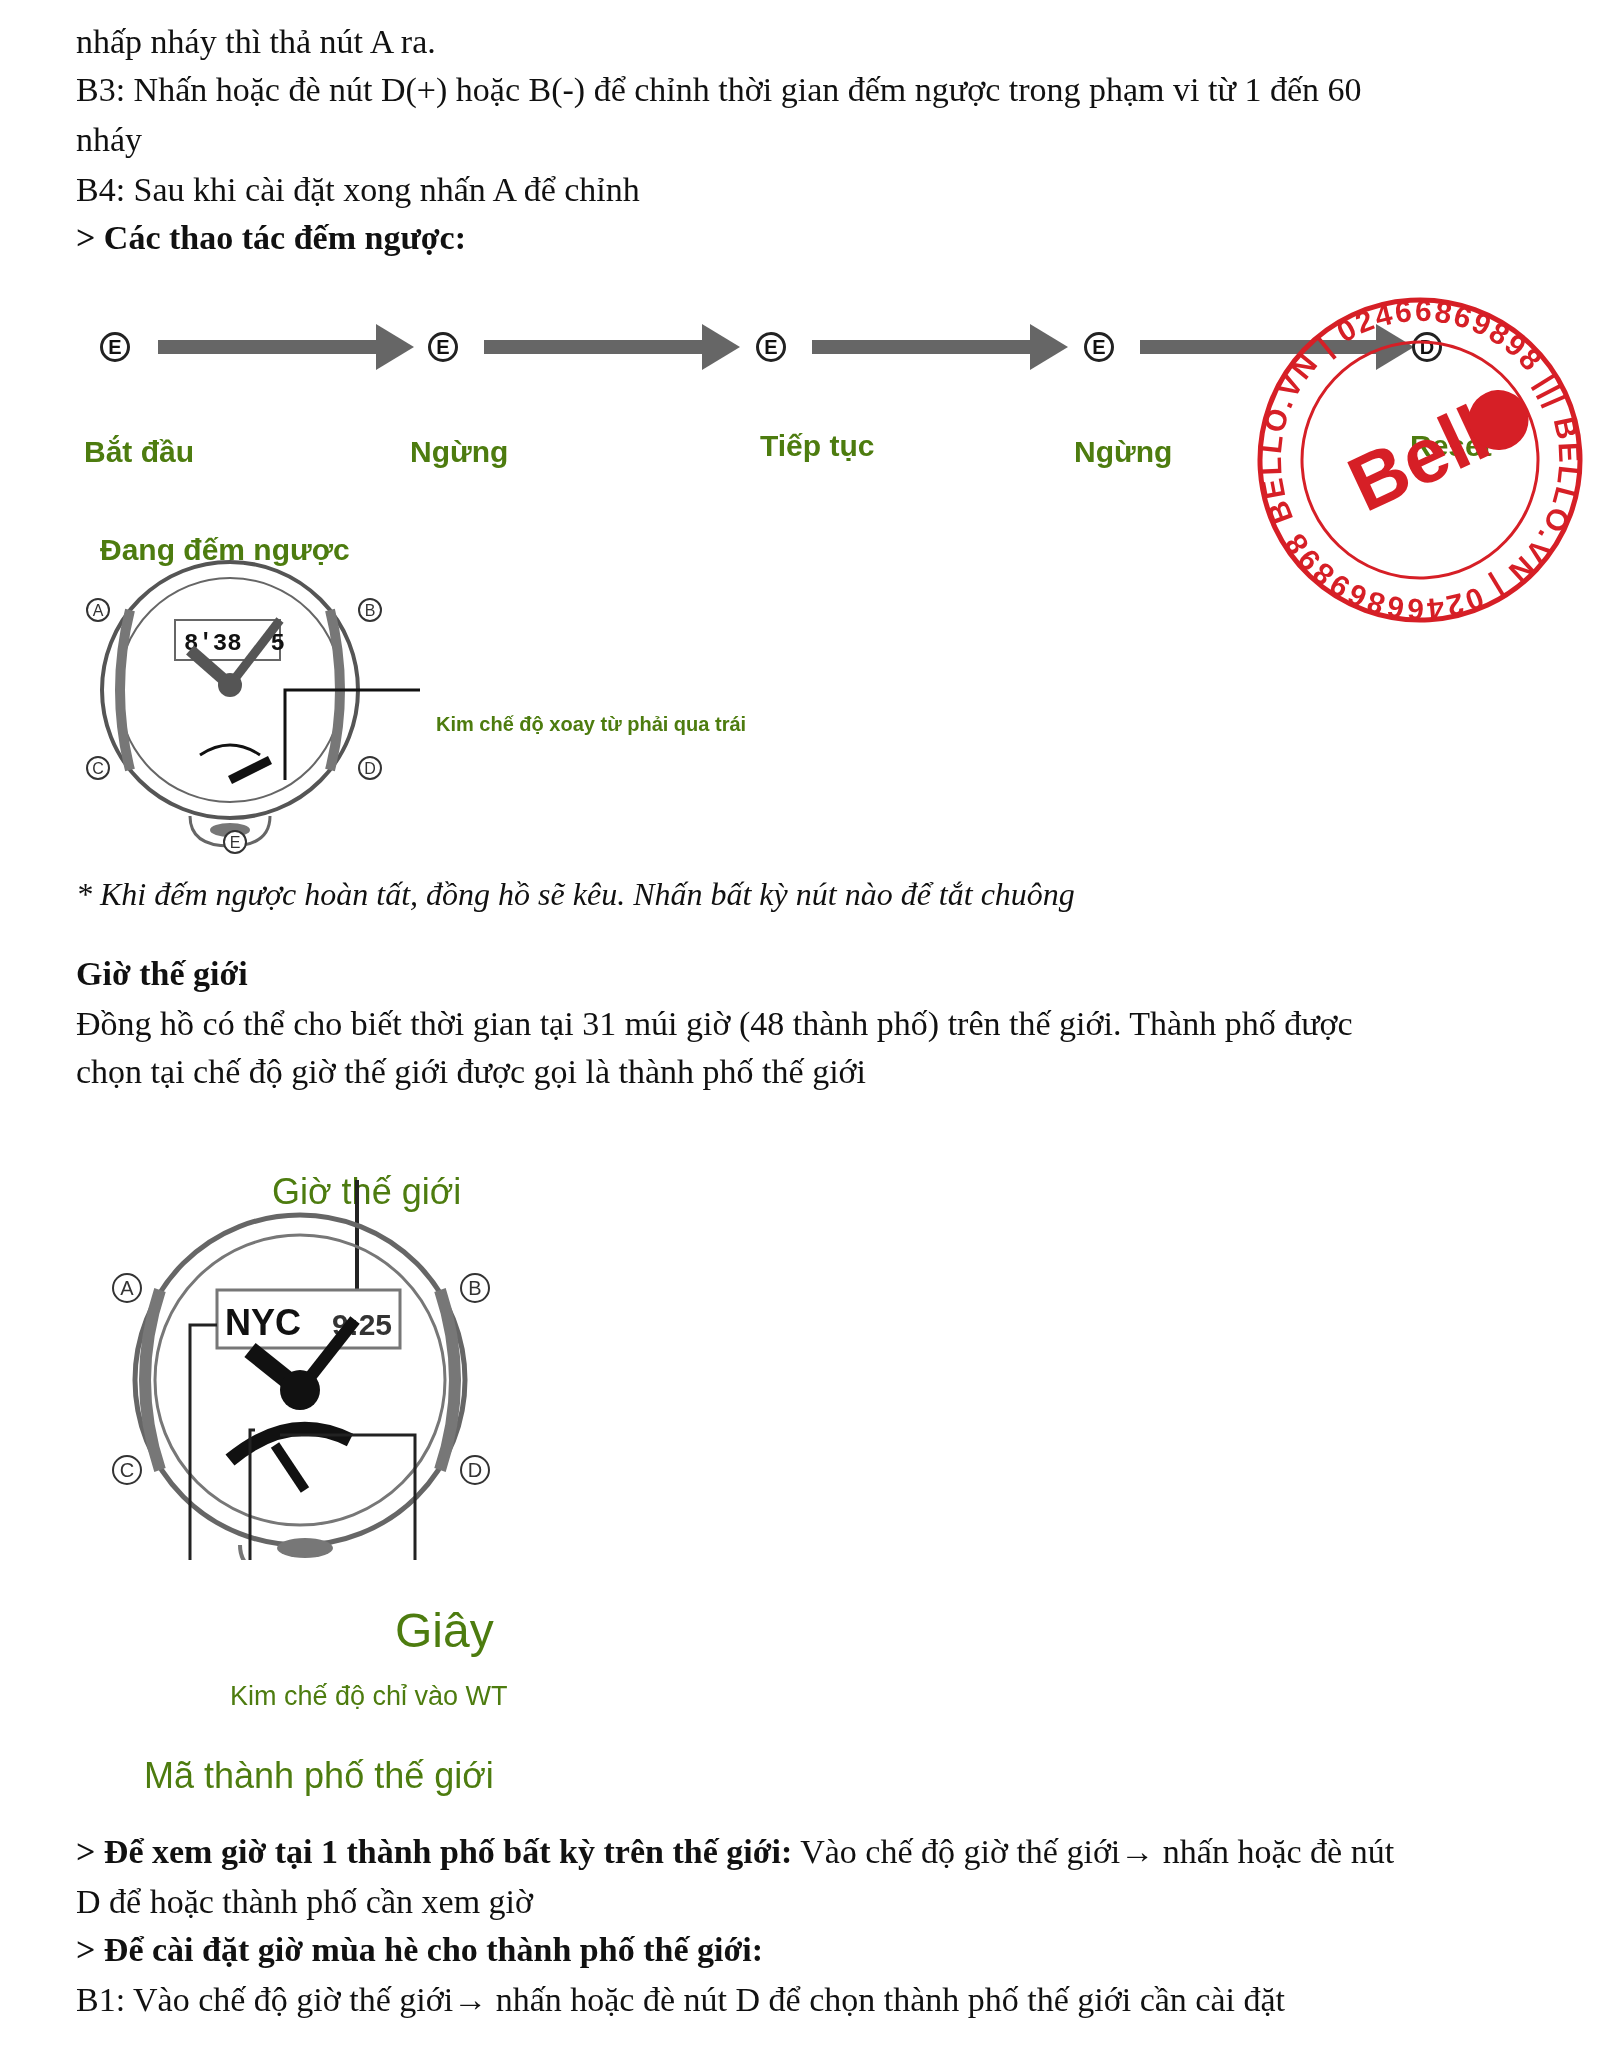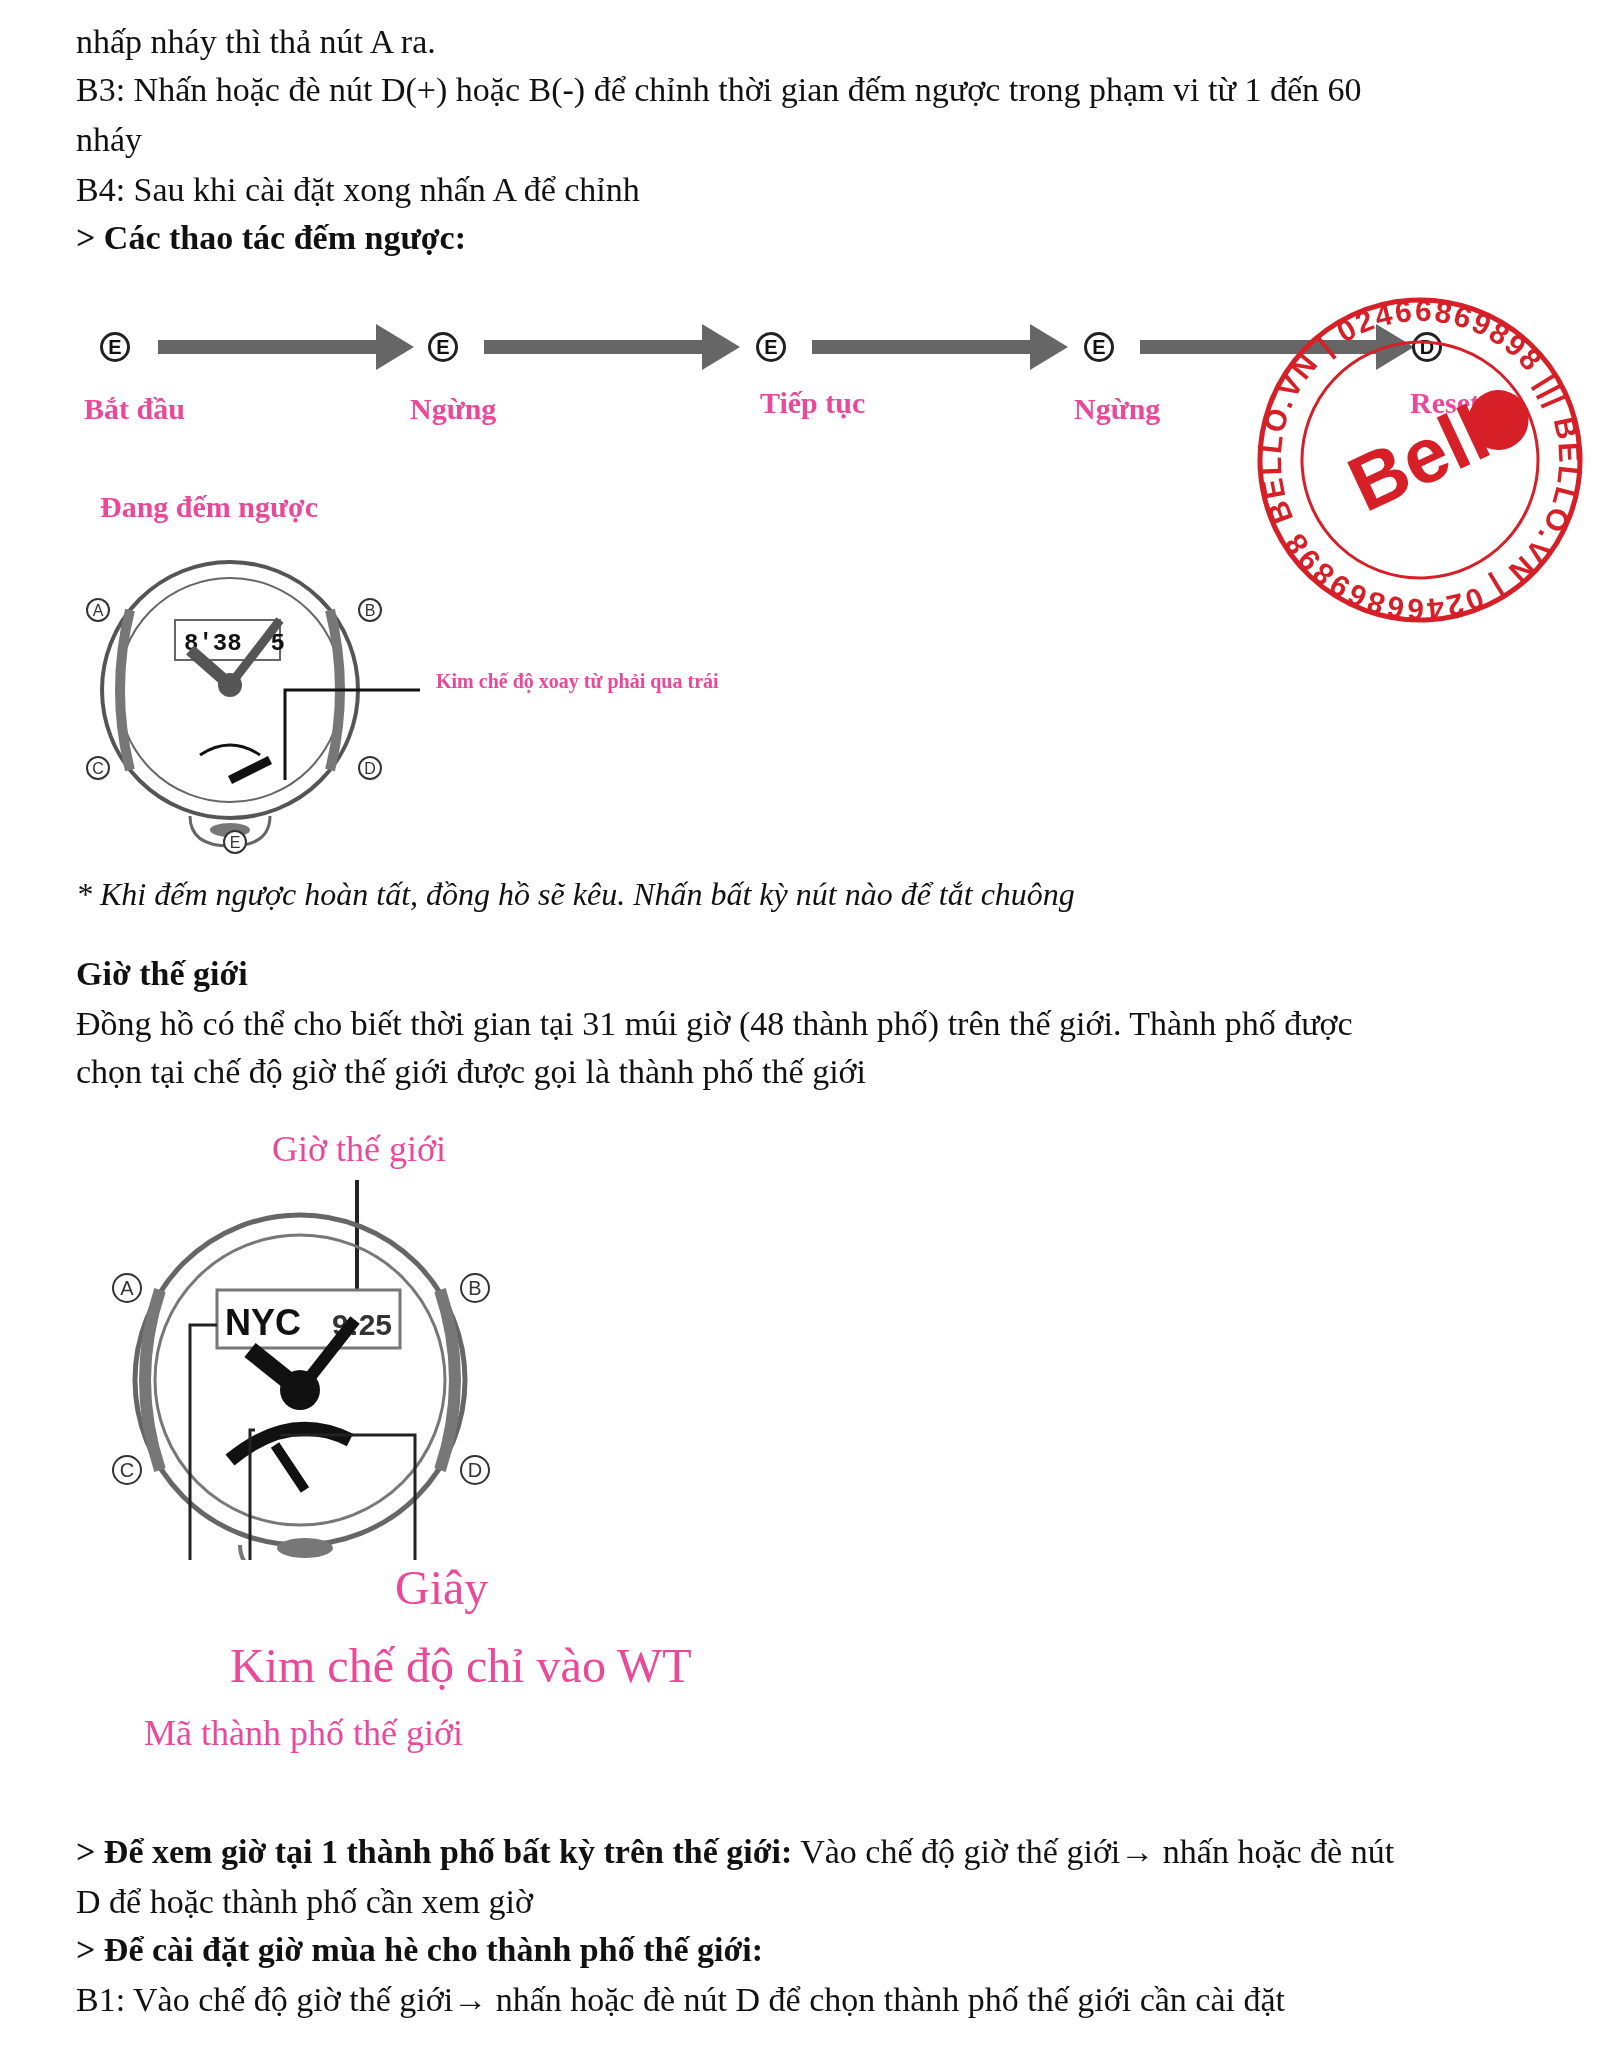--- a/index.html
+++ b/index.html
@@ -1,20 +1,20 @@
 <!DOCTYPE html>
 <html><head>
 <meta charset="utf-8">
 <style>
   html,body{margin:0;padding:0;background:#fff;}
   body{width:1611px;height:2048px;position:relative;overflow:hidden;font-family:"Liberation Serif","DejaVu Serif",serif;color:#111;}
   .line{position:absolute;left:76px;font-size:34px;line-height:40px;white-space:nowrap;}
   .b{font-weight:bold;}
   .it{font-style:italic;}
-  .fig-label{position:absolute;font-family:Liberation Serif, serif;font-weight:bold;font-size:30px;white-space:nowrap;color:#ec4899;}
+  .fig-label{position:absolute;font-family:Liberation Sans, sans-serif;font-weight:bold;font-size:30px;white-space:nowrap;color:#4d7c0f;margin-top:43px;}
   .fig-label.n{font-weight:normal;}
   .circ{position:absolute;width:30px;height:30px;border:3px solid #222;border-radius:50%;box-sizing:border-box;font-family:"Liberation Sans",sans-serif;font-weight:bold;font-size:20px;text-align:center;line-height:24px;background:#fff;}
   .arrow{position:absolute;height:14px;background:#666;}
   .arrow::after{content:"";position:absolute;right:-34px;top:-16px;border-left:38px solid #666;border-top:23px solid transparent;border-bottom:23px solid transparent;}
   svg{position:absolute;}
 </style>
 </head>
 <body>
 
 <div class="line" style="top:22px">nhấp nháy thì thả nút A ra.</div>
@@ -123,19 +123,19 @@
     <circle cx="385" cy="290" r="14" fill="#fff" stroke="#333" stroke-width="2"></circle>
       <text x="385" y="297">D</text>
     <circle cx="215" cy="395" r="14" fill="#fff" stroke="#333" stroke-width="2"></circle>
       <text x="215" y="402">E</text>
   </g>
   <polyline points="127,145 100,145 100,380" fill="none" stroke="#222" stroke-width="3"></polyline>
   <polyline points="165,250 160,250 160,380" fill="none" stroke="#222" stroke-width="3"></polyline>
   <polyline points="190,255 325,255 325,380" fill="none" stroke="#222" stroke-width="3"></polyline>
 </svg>
 <div class="fig-label n" style="left:395px;top:1560px;font-size:48px">Giây</div>
-<div class="fig-label n" style="left:230px;top:1638px;font-size:48px">Kim chế độ chỉ vào WT</div>
+<div class="fig-label n" style="left:230px;top:1638px;font-size:27px">Kim chế độ chỉ vào WT</div>
 <div class="fig-label n" style="left:144px;top:1712px;font-size:36px">Mã thành phố thế giới</div>
 
 <div class="line" style="top:1832px"><span class="b">&gt; Để xem giờ tại 1 thành phố bất kỳ trên thế giới:</span><span> Vào chế độ giờ thế giới→ nhấn hoặc đè nút</span></div>
 <div class="line" style="top:1882px">D để hoặc thành phố cần xem giờ</div>
 <div class="line b" style="top:1930px">&gt; Để cài đặt giờ mùa hè cho thành phố thế giới:</div>
 <div class="line" style="top:1980px">B1: Vào chế độ giờ thế giới→ nhấn hoặc đè nút D để chọn thành phố thế giới cần cài đặt</div>
 
 </body></html>

